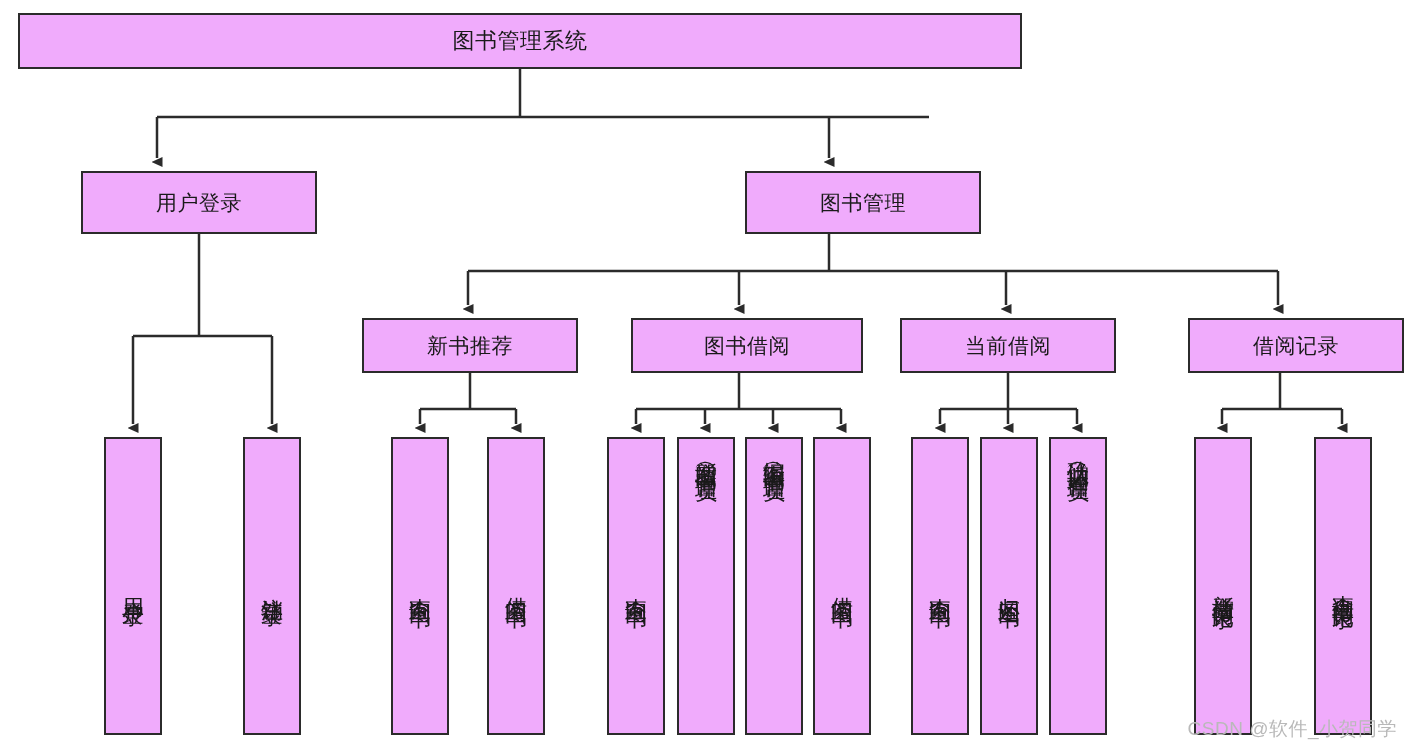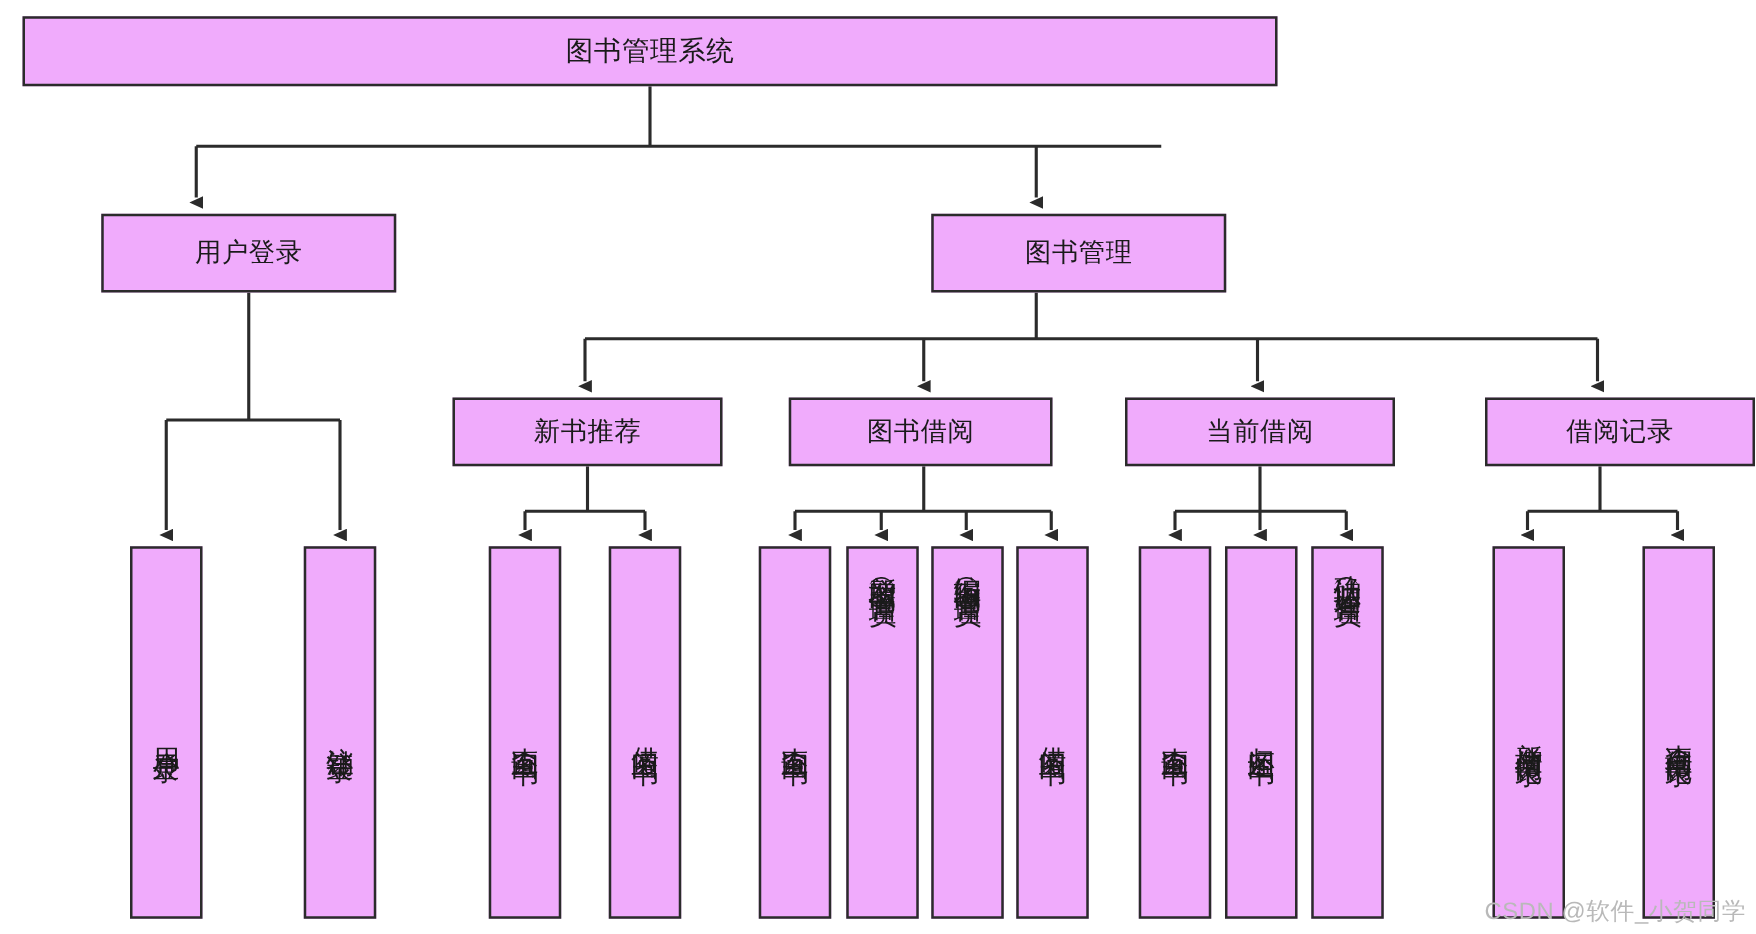--- a/index.html
+++ b/index.html
@@ -152,21 +152,21 @@
   </div>
 
   <div class="node-box" style="left:712px; top:171px; width:236px; height:63px;margin-left:33px;">
     <span class="node-label-h">图书管理</span>
   </div>
 
   <div class="node-box" style="left:362px; top:318px; width:216px; height:55px;">
     <span class="node-label-h">新书推荐</span>
   </div>
 
-  <div class="node-box" style="left:631px; top:318px; width:211px; height:55px;">
+  <div class="node-box" style="left:631px; top:318px; width:232px; height:55px;">
     <span class="node-label-h">图书借阅</span>
   </div>
 
   <div class="node-box" style="left:900px; top:318px; width:216px; height:55px;justify-content:center;">
     <span class="node-label-h">当前借阅</span>
   </div>
 
   <div class="node-box" style="left:1172px; top:318px; width:216px; height:55px;margin-left:16px;">
     <span class="node-label-h">借阅记录</span>
   </div>

